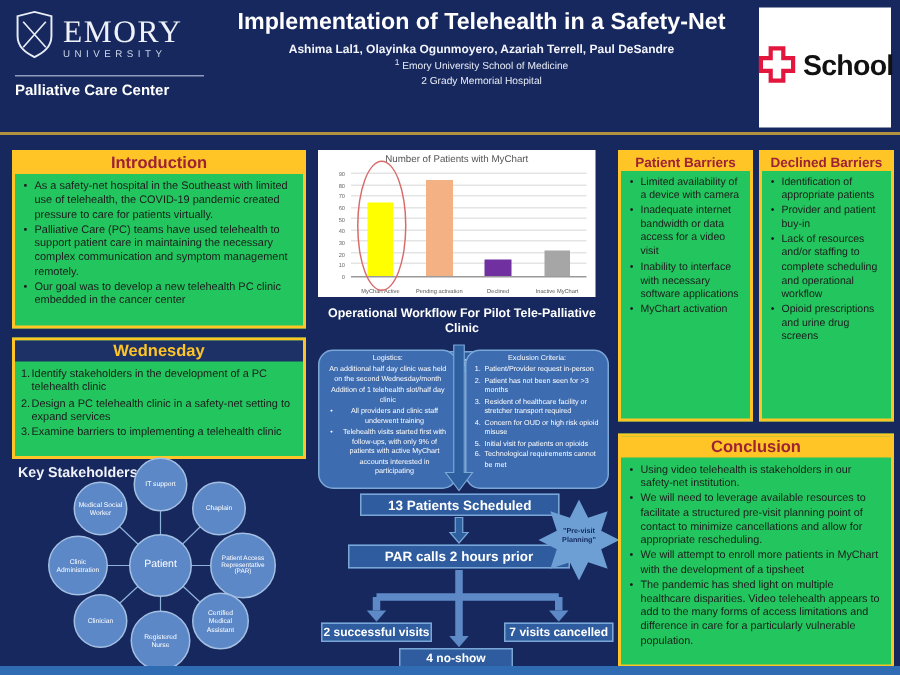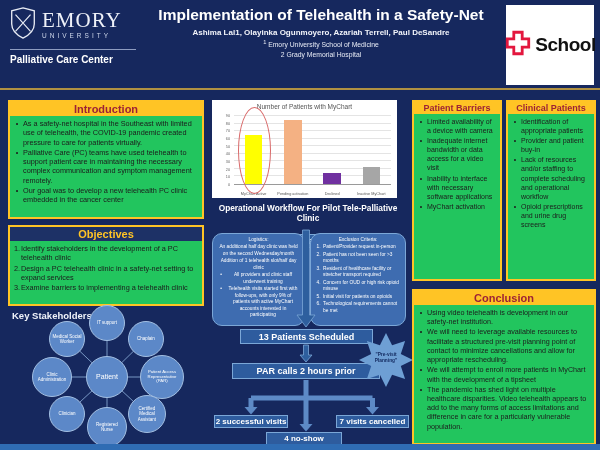--- a/index.html
+++ b/index.html
@@ -154,21 +154,21 @@
           <span class="li-text">Palliative Care (PC) teams have used telehealth to support patient care in maintaining the necessary complex communication and symptom management remotely.</span>
         </div>
         <div class="li-row">
           <span class="li-marker">•</span>
           <span class="li-text">Our goal was to develop a new telehealth PC clinic embedded in the cancer center</span>
         </div>
       </div>
   </div>
 
   <div class="panel" id="objectives-panel">
-    <div class="panel-header navy">Objectives</div>
+    <div class="panel-header navy">Wednesday</div>
     <div class="panel-body fs73">
         <div class="li-row num-row">
           <span class="li-marker">1.</span>
           <span class="li-text">Identify stakeholders in the development of a PC telehealth clinic</span>
         </div>
         <div class="li-row num-row">
           <span class="li-marker">2.</span>
           <span class="li-text">Design a PC telehealth clinic in a safety-net setting to expand services</span>
         </div>
         <div class="li-row num-row">
@@ -348,21 +348,21 @@
           <span class="li-text">Inability to interface with necessary software applications</span>
         </div>
         <div class="li-row">
           <span class="li-marker">•</span>
           <span class="li-text">MyChart activation</span>
         </div>
       </div>
   </div>
 
   <div class="panel" id="clinical-barriers">
-    <div class="panel-header small">Clinical Patients</div>
+    <div class="panel-header small">Declined Barriers</div>
     <div class="panel-body fs70">
         <div class="li-row">
           <span class="li-marker">•</span>
           <span class="li-text">Identification of appropriate patients</span>
         </div>
         <div class="li-row">
           <span class="li-marker">•</span>
           <span class="li-text">Provider and patient buy-in</span>
         </div>
         <div class="li-row">
@@ -374,21 +374,21 @@
           <span class="li-text">Opioid prescriptions and urine drug screens</span>
         </div>
       </div>
   </div>
 
   <div class="panel" id="conclusion-panel">
     <div class="panel-header">Conclusion</div>
     <div class="panel-body fs72">
         <div class="li-row">
           <span class="li-marker">•</span>
-          <span class="li-text">Using video telehealth is development in our safety-net institution.</span>
+          <span class="li-text">Using video telehealth is stakeholders in our safety-net institution.</span>
         </div>
         <div class="li-row">
           <span class="li-marker">•</span>
           <span class="li-text">We will need to leverage available resources to facilitate a structured pre-visit planning point of contact to minimize cancellations and allow for appropriate rescheduling.</span>
         </div>
         <div class="li-row">
           <span class="li-marker">•</span>
           <span class="li-text">We will attempt to enroll more patients in MyChart with the development of a tipsheet</span>
         </div>
         <div class="li-row">

